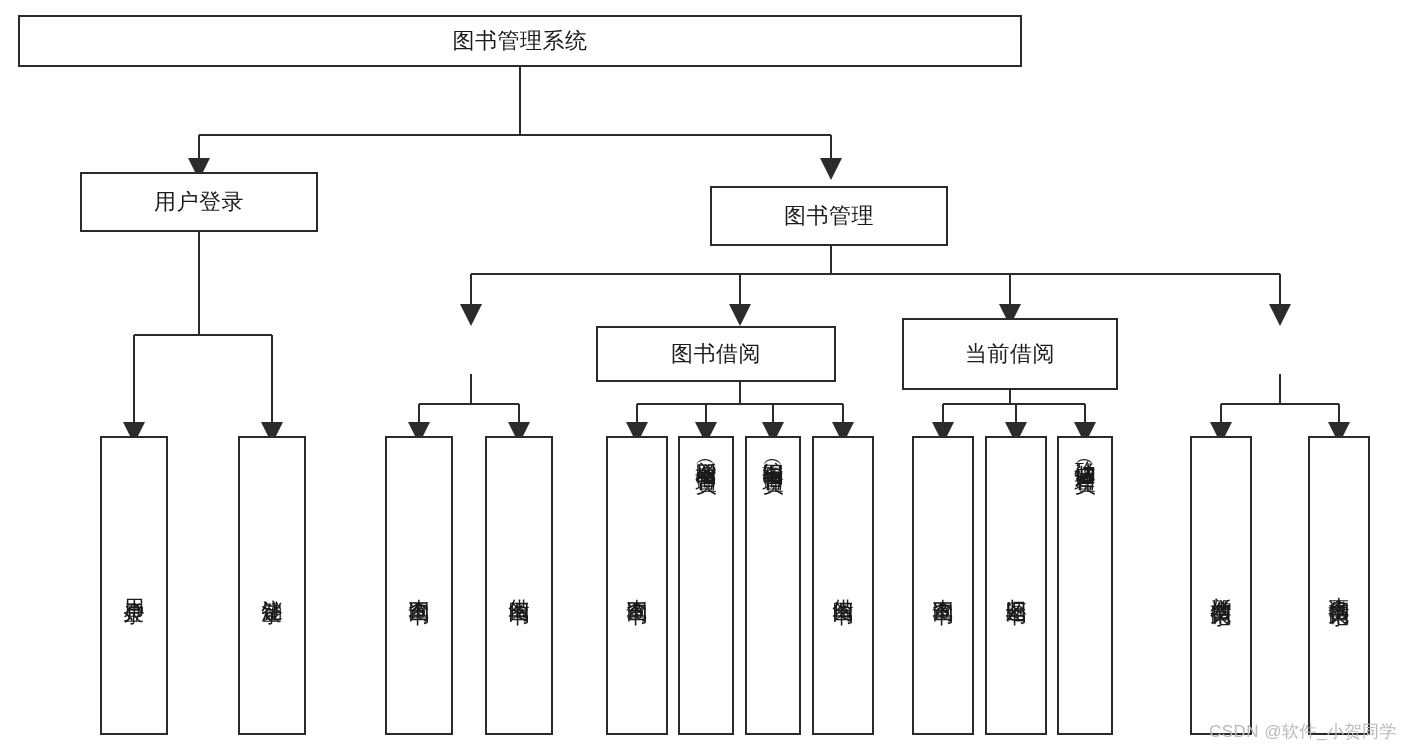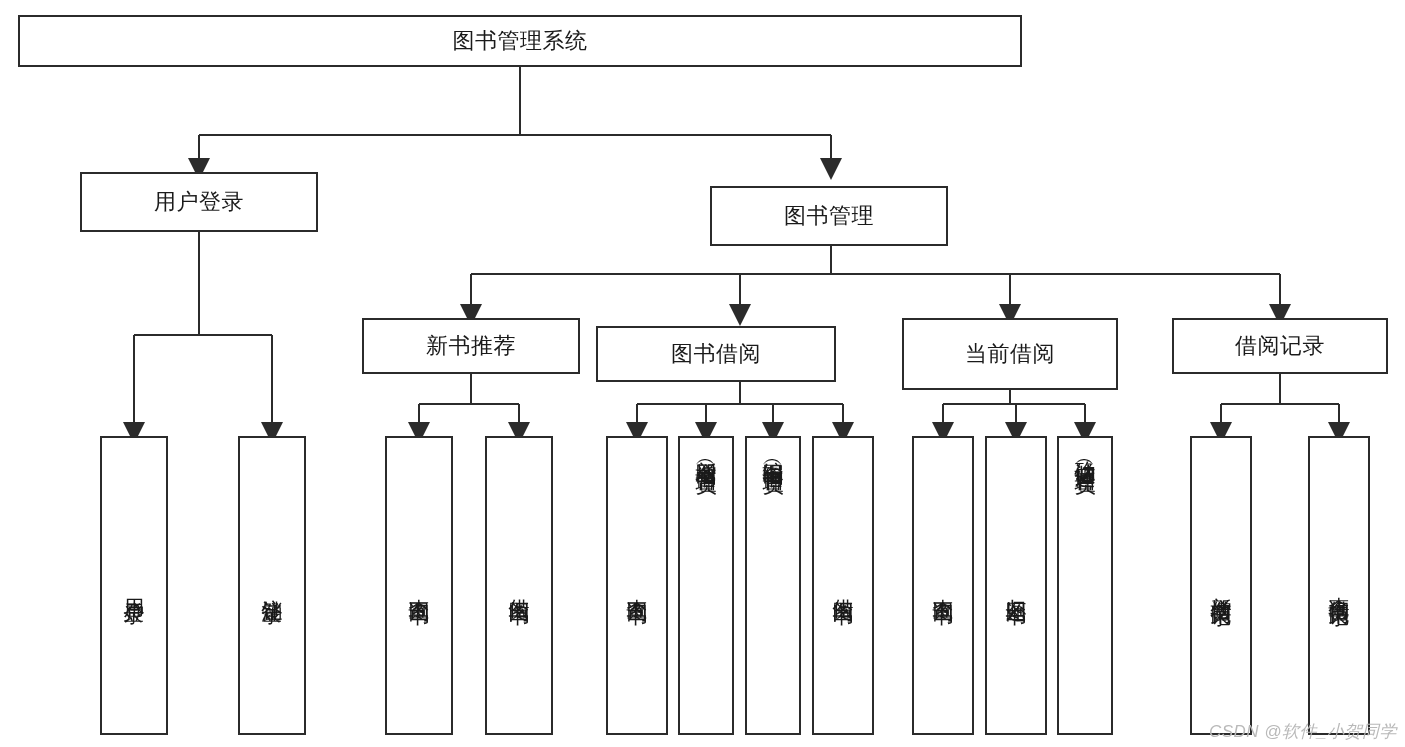--- a/index.html
+++ b/index.html
@@ -62,21 +62,20 @@
   }
   .watermark {
     position: absolute;
     right: 8px;
     bottom: 4px;
     color: #b9b9b9;
     font-size: 17px;
     letter-spacing: 0.5px;
     white-space: nowrap;
     user-select: none;
-    font-style: italic;
   }
 </style>
 </head>
 <body>
 
 <div id="diagram-root">
 
   <svg id="tree-svg" viewBox="0 0 1405 747">
     <defs>
       <marker id="arrowhead" markerWidth="9" markerHeight="9" refX="1" refY="4.5" orient="auto" markerUnits="strokeWidth">
@@ -131,31 +130,25 @@
     <span class="node-label">图书管理系统</span>
   </div>
 
   <div class="node-box" id="node-l2-0" style="left: 80px; top: 172px; width: 238px; height: 60px;">
     <span class="node-label">用户登录</span>
   </div>
   <div class="node-box" id="node-l2-1" style="left: 710px; top: 172px; width: 238px; height: 60px; margin-top: 14px;">
     <span class="node-label">图书管理</span>
   </div>
 
-  <div class="node-box" id="node-l3-0" style="left: 362px; top: 318px; width: 218px; height: 56px;">
-    <span class="node-label">新书推荐</span>
-  </div>
   <div class="node-box" id="node-l3-1" style="left: 596px; top: 318px; width: 240px; height: 56px; margin-top: 8px;">
     <span class="node-label">图书借阅</span>
   </div>
   <div class="node-box" id="node-l3-2" style="left: 902px; top: 318px; width: 216px; height: 72px;">
     <span class="node-label">当前借阅</span>
-  </div>
-  <div class="node-box" id="node-l3-3" style="left: 1172px; top: 318px; width: 216px; height: 56px;">
-    <span class="node-label">借阅记录</span>
   </div>
 
   <div class="node-box vertical centered" id="node-leaf-0" style="left: 100px; top: 436px; width: 68px; height: 299px;">
     <span class="node-label">用户登录</span>
   </div>
   <div class="node-box vertical centered" id="node-leaf-1" style="left: 238px; top: 436px; width: 68px; height: 299px;">
     <span class="node-label">注销登录</span>
   </div>
   <div class="node-box vertical centered" id="node-leaf-2" style="left: 385px; top: 436px; width: 68px; height: 299px;">
     <span class="node-label">查询图书</span>

